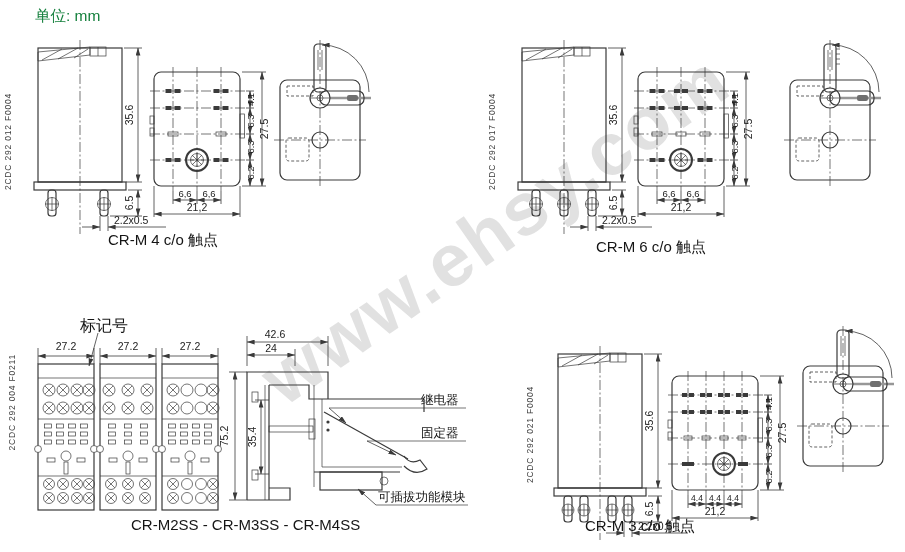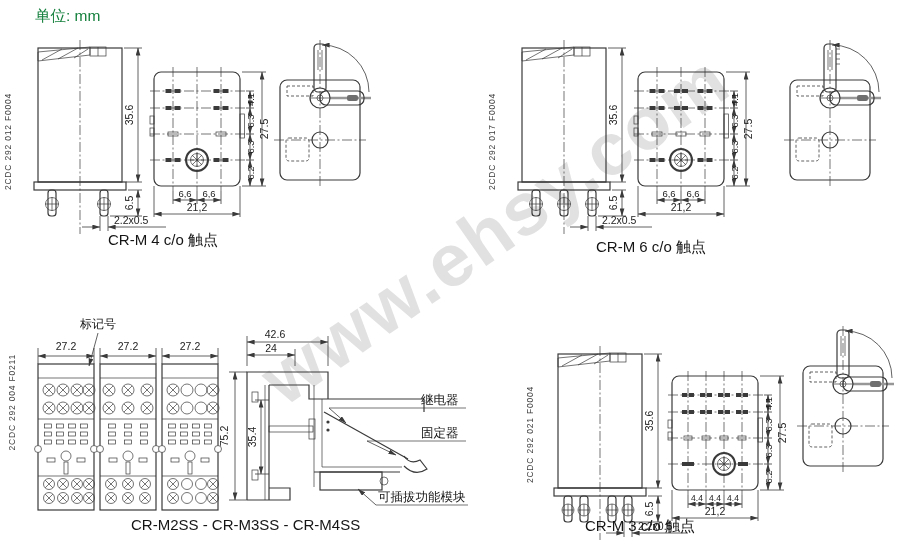--- a/index.html
+++ b/index.html
@@ -5,21 +5,21 @@
   html,body{margin:0;padding:0;}
   body{width:905px;height:552px;position:relative;background:#fff;overflow:hidden;
        font-family:"Liberation Sans",sans-serif;}
   .unit{position:absolute;left:10px;top:6px;font-size:15.5px;color:#15803d;margin-left:25px;}
   .wm{position:absolute;left:245px;top:352px;transform:rotate(-35deg);transform-origin:0 0;
       font-size:74px;font-weight:bold;color:#c9c9c9;opacity:.55;letter-spacing:2px;
       white-space:nowrap;pointer-events:none;}
   .code{position:absolute;writing-mode:vertical-rl;transform:rotate(180deg);
         font-size:8.5px;color:#3d3d3d;letter-spacing:.8px;white-space:nowrap;}
   .caption{position:absolute;font-size:15px;color:#151515;white-space:nowrap;}
-  .marklbl{position:absolute;font-size:12px;color:#151515;white-space:nowrap;}
+  .marklbl{position:absolute;font-size:16px;color:#151515;white-space:nowrap;}
   svg.drw{position:absolute;overflow:visible;}
   .ln{fill:none;stroke:#3a3a3a;stroke-width:1.2;}
   .th{fill:none;stroke:#3a3a3a;stroke-width:.7;}
   .cl{fill:none;stroke:#3a3a3a;stroke-width:.7;stroke-dasharray:10 2.5 2 2.5;}
   .dsh{fill:none;stroke:#3a3a3a;stroke-width:.8;stroke-dasharray:3 2;}
   .dim{fill:none;stroke:#3a3a3a;stroke-width:.8;}
   .bar{fill:#3a3a3a;stroke:none;}
   .gry{fill:none;stroke:#979797;stroke-width:2.4;}
   .dt{font:9.5px "Liberation Sans",sans-serif;fill:#222;}
   .dts{font:8.5px "Liberation Sans",sans-serif;fill:#222;}

